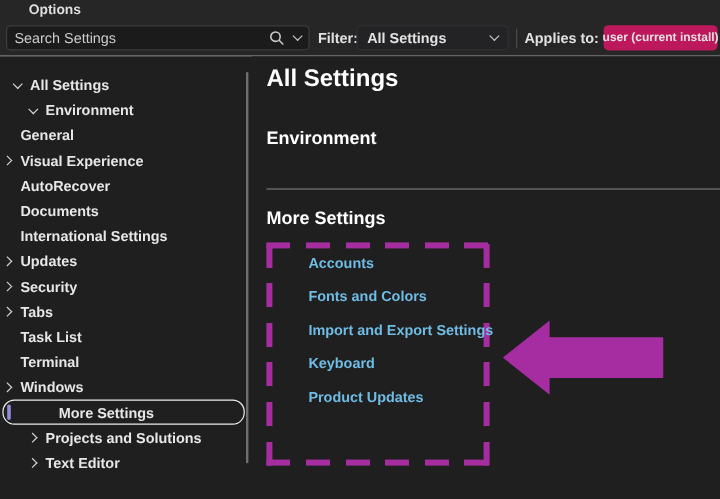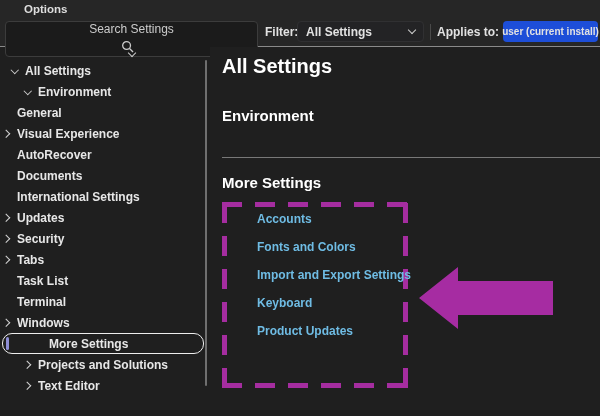--- a/index.html
+++ b/index.html
@@ -5,37 +5,37 @@
   * { margin:0; padding:0; box-sizing:border-box; }
   html,body { width:600px; height:416px; overflow:hidden; }
   body { font-family:"Liberation Sans", sans-serif; background:#1f1f1f; color:#e7e7e7; }
 
   
   .titlebar { height:18px; background:#262626; line-height:18px; padding-left:24px;
               font-size:11.5px; font-weight:600; color:#dedede; }
 
   
   .toolbar { position:relative; height:28px; background:#262626; font-size:12px; }
-  .searchbox { position:absolute; left:5px; top:3px; width:253px; height:36px;
+  .searchbox { position:absolute; left:5px; top:3px; width:253px; height:21px;
                background:#1b1b1b; border:1px solid #3c3c3c; border-radius:4px;
-               display:flex; align-items:center; padding:0 6px;flex-direction:column; }
+               display:flex; align-items:center; padding:0 6px; }
   .searchbox .ph { flex:1; color:#cccccc; font-size:12px; }
   .icon-search { width:13px; height:13px; margin-right:8px; }
   .chev-dn { width:6px; height:6px; border-right:1.4px solid #cccccc; border-bottom:1.4px solid #cccccc;
              transform:rotate(45deg); margin-top:-3px; }
   .tb-label { position:absolute; top:7px; font-weight:600; color:#e2e2e2; }
   .lbl-filter { left:265px; }
   .lbl-applies { left:437px; }
   .dropdown { position:absolute; left:297px; top:3px; width:127px; height:21px;
               background:#232325; border:1px solid #303032; border-radius:4px;
               display:flex; align-items:center; padding:0 8px; }
   .dropdown .val { flex:1; font-weight:600; color:#e2e2e2; }
   .vsep { position:absolute; left:430px; top:6px; width:1px; height:16px; background:#4a4a4a; }
   .valuebox { position:absolute; left:503px; top:3px; width:95px; height:21px;
-              background:#1d4ed8; border-radius:4px; display:flex; align-items:center;
+              background:#be185d; border-radius:4px; display:flex; align-items:center;
               justify-content:center; font-size:10px; font-weight:600; color:#e2e2e2;
               white-space:nowrap; }
   .toolbar-sep { height:1px; background:#8a8a8a; }
 
   
   .content { display:flex; height:369px; }
 
   
   .tree { width:210px; position:relative; padding-top:13px; }
   .row { display:flex; align-items:center; height:21px; font-size:12px; font-weight:600;

